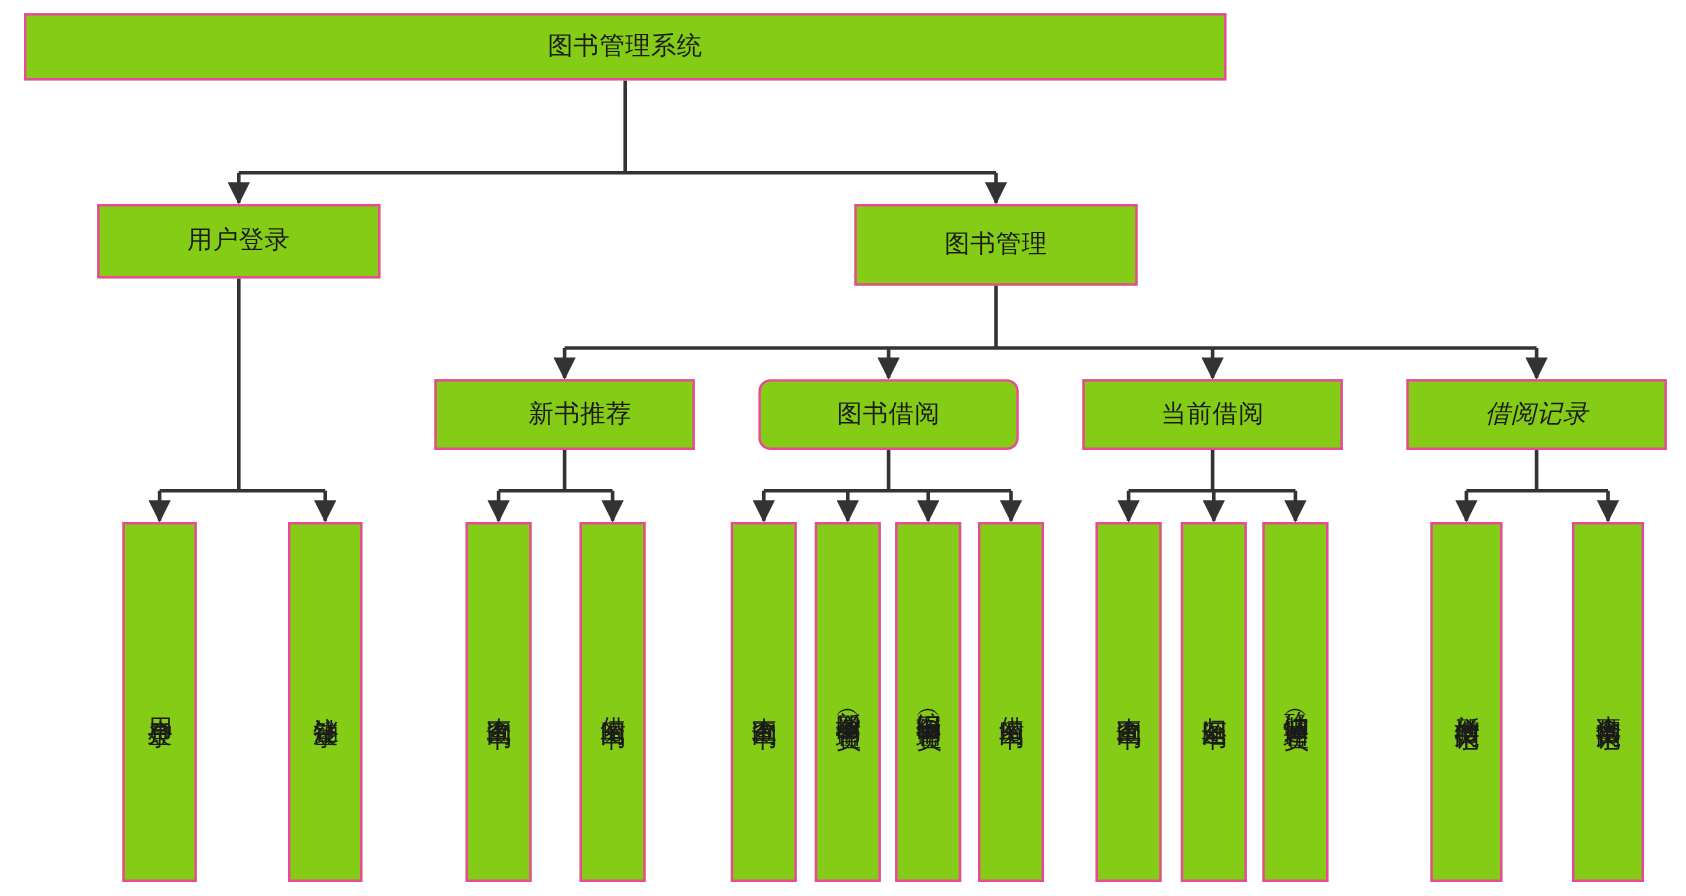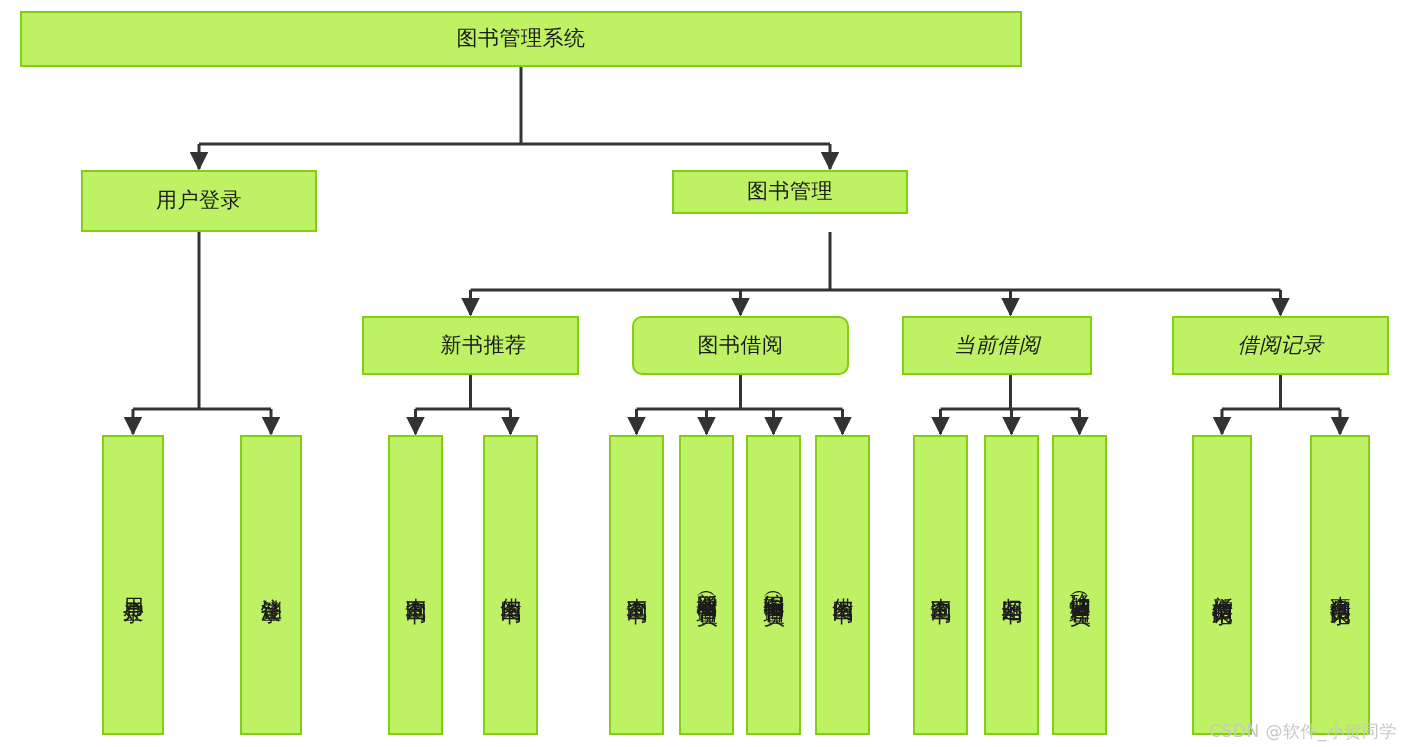--- a/index.html
+++ b/index.html
@@ -21,22 +21,22 @@
     position: absolute;
     left: 0;
     top: 0;
     width: 1405px;
     height: 747px;
     pointer-events: none;
   }
   .node {
     position: absolute;
     box-sizing: border-box;
-    background: #bef264;
-    border: 2px solid #84cc16;
+    background: #84cc16;
+    border: 2px solid #ec4899;
     display: flex;
     align-items: center;
     justify-content: center;
     color: #1b1b1b;
     z-index: 2;
   }
   .node .lbl {
     display: block;
     text-align: center;
     line-height: 1.12;
@@ -121,30 +121,30 @@
       </g>
   </svg>
 
   <div id="nodes-layer">
       <div class="node horiz root" style="left: 20px; top: 11px; width: 1002px; height: 56px;">
         <span class="lbl">图书管理系统</span>
       </div>
       <div class="node horiz" style="left: 81px; top: 170px; width: 236px; height: 62px;">
         <span class="lbl">用户登录</span>
       </div>
-      <div class="node horiz" style="left: 672px; top: 170px; width: 236px; height: 44px;">
+      <div class="node horiz" style="left: 712px; top: 170px; width: 236px; height: 68px;">
         <span class="lbl">图书管理</span>
       </div>
       <div class="node horiz" style="left: 362px; top: 316px; width: 217px; height: 59px; padding-left: 26px;">
         <span class="lbl">新书推荐</span>
       </div>
       <div class="node horiz" style="left: 632px; top: 316px; width: 217px; height: 59px; border-radius: 10px;">
         <span class="lbl">图书借阅</span>
       </div>
-      <div class="node horiz" style="left: 902px; top: 316px; width: 190px; height: 59px; font-style: italic;">
+      <div class="node horiz" style="left: 902px; top: 316px; width: 217px; height: 59px;">
         <span class="lbl">当前借阅</span>
       </div>
       <div class="node horiz" style="left: 1172px; top: 316px; width: 217px; height: 59px; font-style: italic;">
         <span class="lbl">借阅记录</span>
       </div>
       <div class="node leaf" style="left: 102px; top: 435px; width: 62px; height: 300px;">
         <span class="lbl">用户登录</span>
       </div>
       <div class="node leaf" style="left: 240px; top: 435px; width: 62px; height: 300px;">
         <span class="lbl">注销登录</span>
@@ -177,14 +177,13 @@
         <span class="lbl">确认归还（管理员）</span>
       </div>
       <div class="node leaf" style="left: 1192px; top: 435px; width: 60px; height: 300px;">
         <span class="lbl">新增借阅记录</span>
       </div>
       <div class="node leaf" style="left: 1310px; top: 435px; width: 60px; height: 300px;">
         <span class="lbl">查询借阅记录</span>
       </div>
     </div>
 
-  <div id="watermark">CSDN @软件_小贺同学</div>
 </div>
 
 </body></html>

